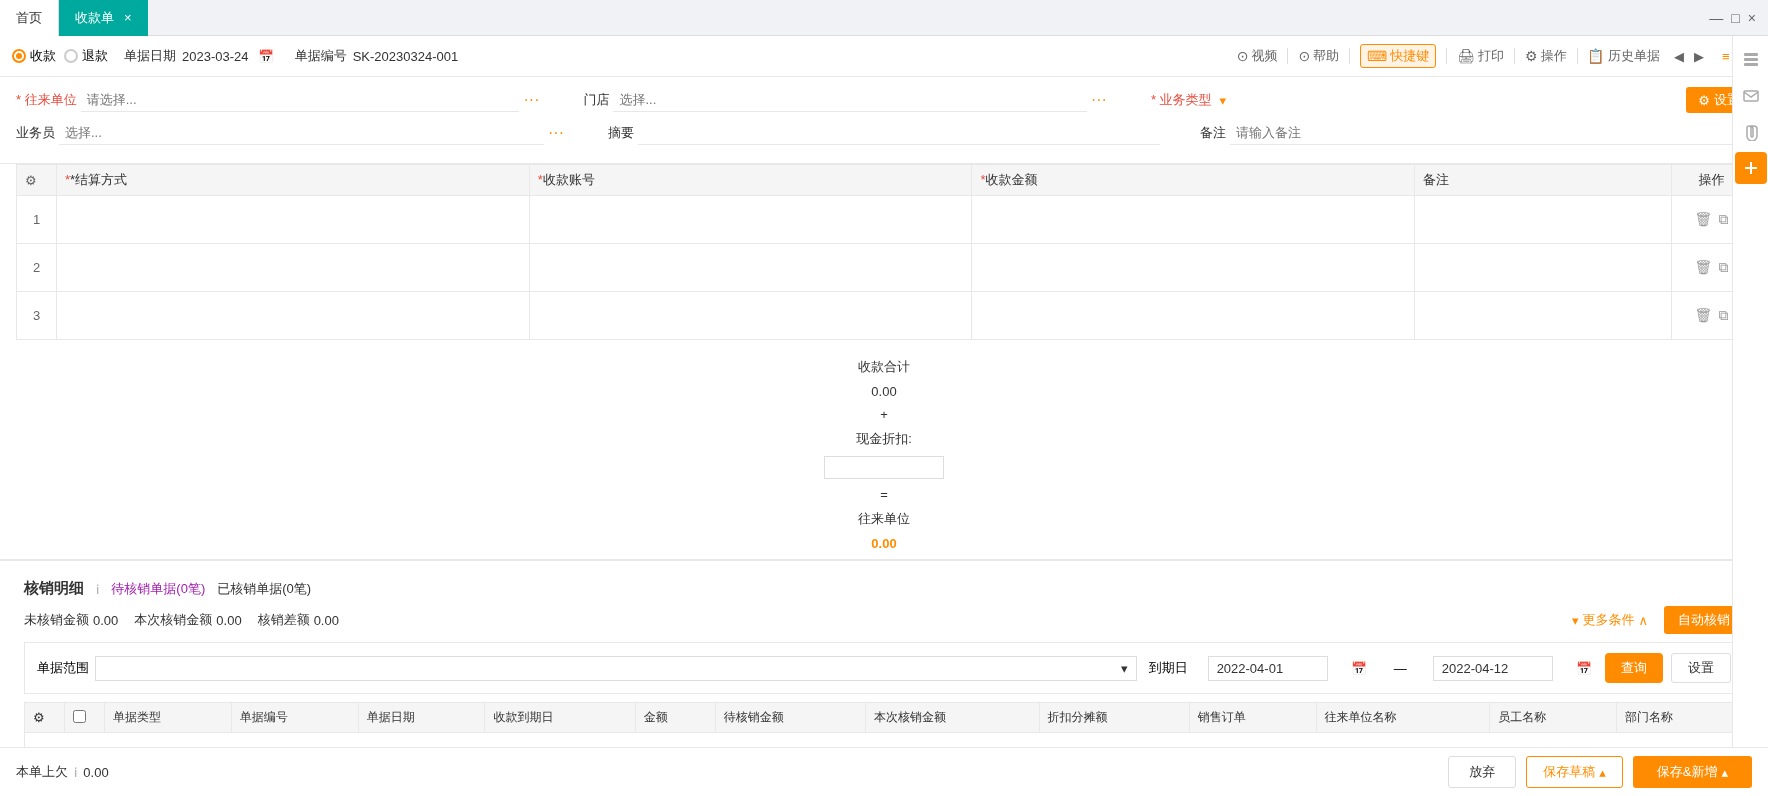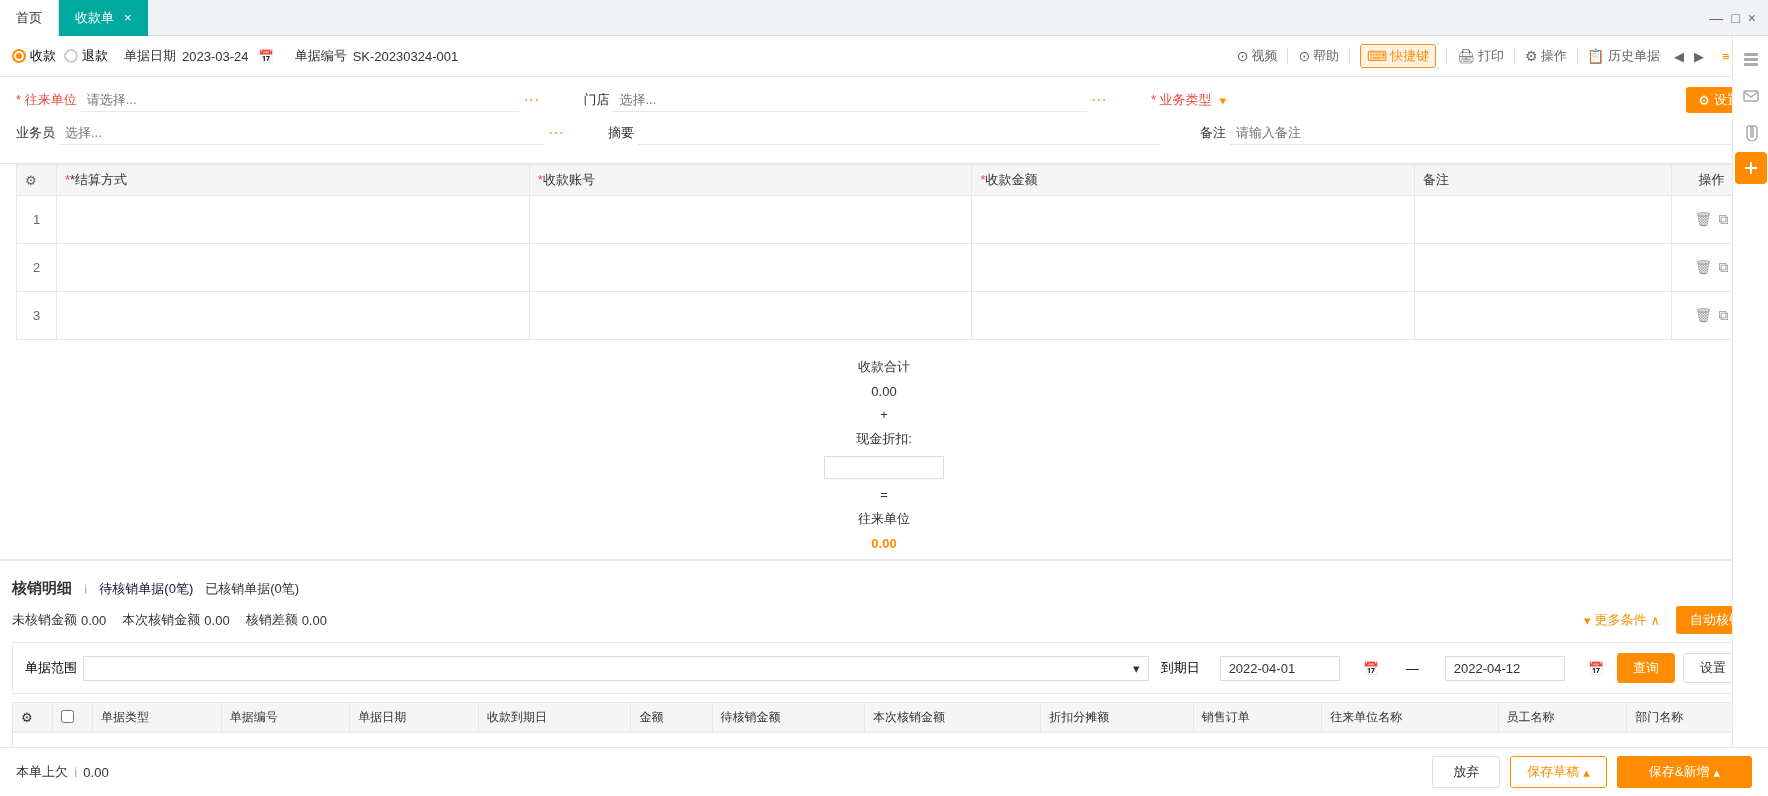--- a/index.html
+++ b/index.html
@@ -87,25 +87,25 @@
       padding: 8px 16px; background: #fff; gap: 8px;
       border-bottom: 2px solid #e8e8e8;
       flex-direction: column;
     }
     .summary-label { color: #333; }
     .summary-value { color: #333; font-weight: 500; }
     .summary-orange { color: #ff8c00; font-weight: bold; }
     .summary-input { border: 1px solid #ddd; padding: 3px 8px; width: 120px; outline: none; }
 
     
-    .writeoff-section { background: #fff; margin-top: 8px; padding: 10px 12px; }
+    .writeoff-section { background: #fff; margin-top: 8px; padding: 10px 24px; }
     .writeoff-header { display: flex; align-items: center; gap: 12px; margin-bottom: 8px; }
     .writeoff-title { font-size: 15px; font-weight: bold; color: #333; }
     .info-icon { color: #aaa; cursor: pointer; }
-    .tab-link { color: #0f172a; cursor: pointer; text-decoration: none; }
+    .tab-link { color: #a21caf; cursor: pointer; text-decoration: none; }
     .tab-link.normal-link { color: #333; }
 
     
     .stats-row { display: flex; align-items: center; gap: 16px; margin-bottom: 8px; }
     .stat-item { display: flex; align-items: center; gap: 4px; }
     .stat-label { color: #333; }
     .stat-value { color: #333; }
     .more-conditions { margin-left: auto; color: #ff8c00; cursor: pointer; display: flex; align-items: center; gap: 4px; }
     .auto-cancel-btn {
       background: #ff8c00; color: #fff; border: none; padding: 5px 14px;
@@ -145,21 +145,21 @@
       position: fixed; bottom: 0; left: 0; right: 0; background: #fff;
       border-top: 1px solid #e8e8e8; padding: 8px 16px;
       display: flex; align-items: center; z-index: 100;
     }
     .footer-left { display: flex; align-items: center; gap: 6px; }
     .footer-info { color: #333; }
     .info-circle { color: #aaa; cursor: pointer; }
     .footer-right { margin-left: auto; display: flex; gap: 10px; }
     .btn-abandon { background: #fff; border: 1px solid #ddd; color: #333; padding: 6px 20px; cursor: pointer; border-radius: 3px; }
     .btn-draft { background: #fff; border: 1px solid #ff8c00; color: #ff8c00; padding: 6px 16px; cursor: pointer; border-radius: 3px; display: flex; align-items: center; gap: 4px; }
-    .btn-save-new { background: #ff8c00; border: none; color: #fff; padding: 6px 32px; cursor: pointer; border-radius: 3px; display: flex; align-items: center; gap: 4px; }
+    .btn-save-new { background: #ff8c00; border: none; color: #fff; padding: 6px 24px; cursor: pointer; border-radius: 3px; display: flex; align-items: center; gap: 4px; }
 
     
     .right-sidebar {
       position: fixed; right: 0; top: 36px; bottom: 0; width: 36px;
       background: #fff; border-left: 1px solid #e8e8e8;
       display: flex; flex-direction: column; align-items: center; padding-top: 8px; gap: 4px;
     }
     .sidebar-icon { width: 32px; height: 32px; display: flex; align-items: center; justify-content: center; cursor: pointer; color: #666; border-radius: 4px; }
     .sidebar-icon.active { background: #ff8c00; color: #fff; }
   </style>

